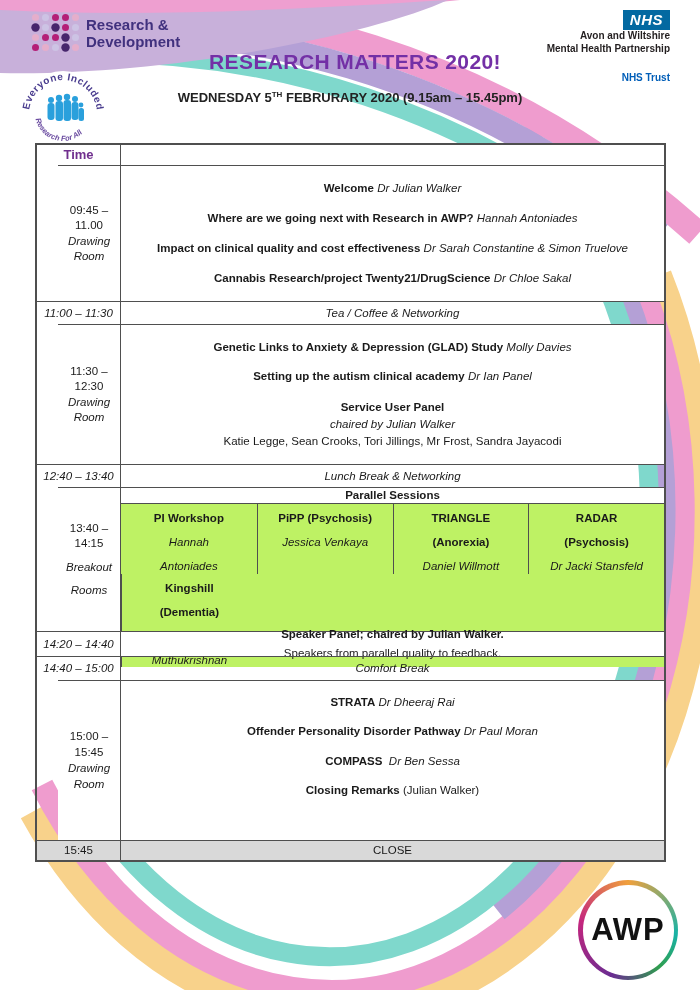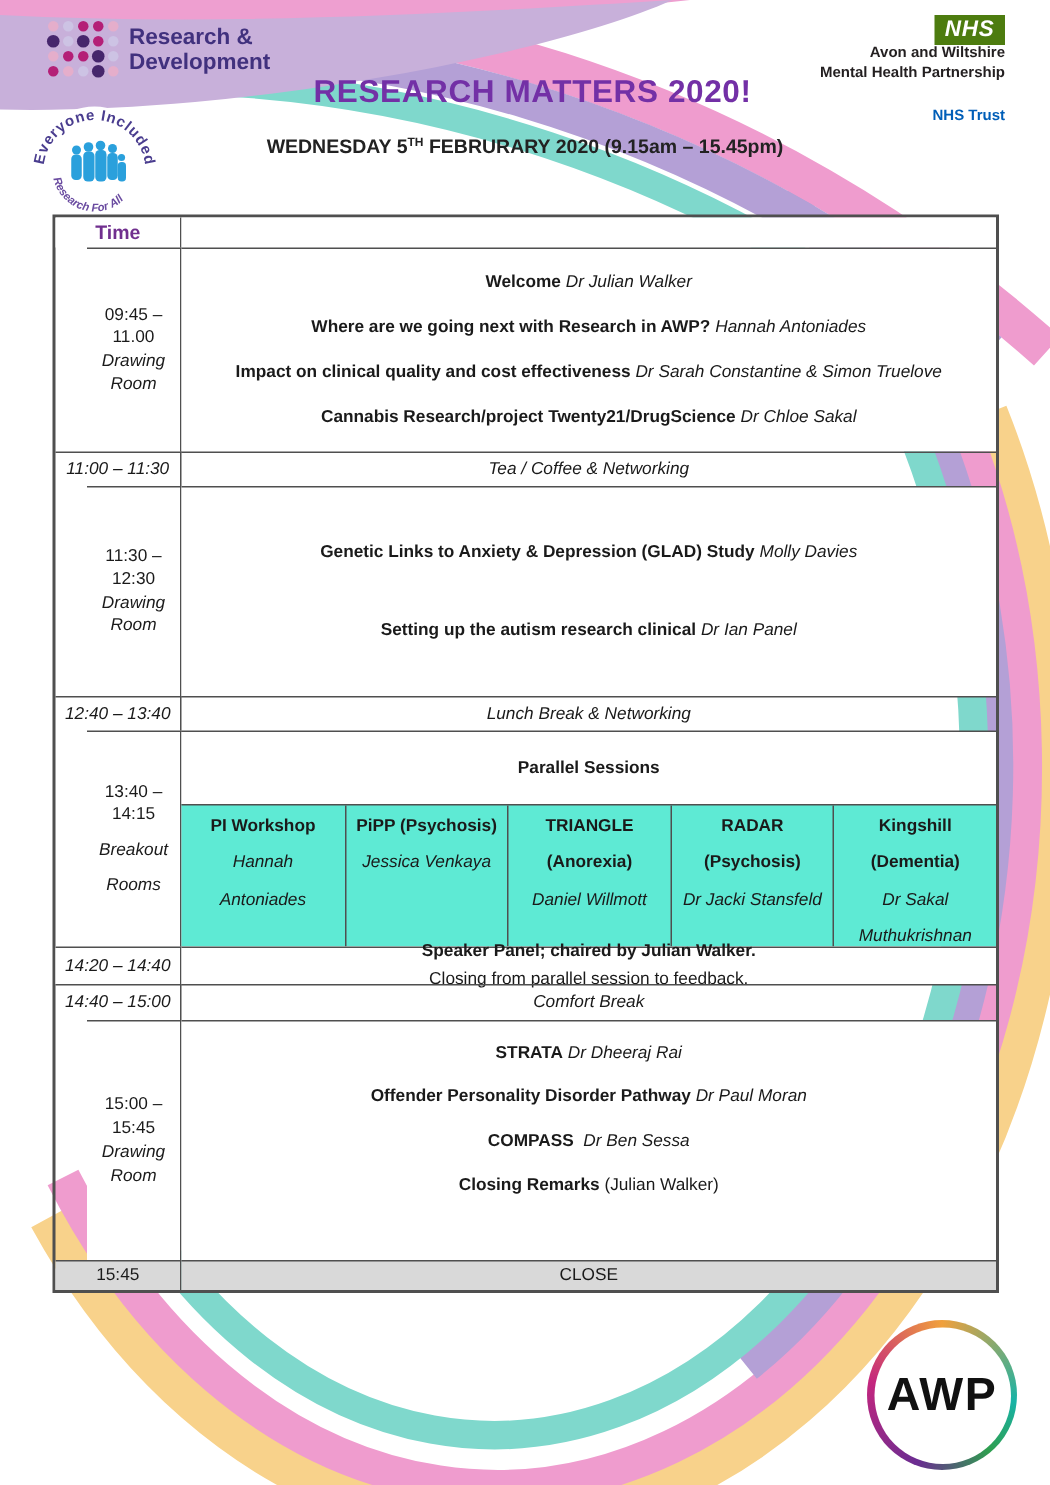--- a/index.html
+++ b/index.html
@@ -13,21 +13,21 @@
   .dotrow{display:flex;gap:3px;margin-bottom:3px;}
   .dot{width:7px;height:7px;border-radius:50%;}
   .d-pk{background:#e5aecb;} .d-lv{background:#cdc3e4;}
   .d-mg{background:#b41f77;} .d-pu{background:#46266c;transform:scale(1.2);}
   .rd-text{position:absolute;left:86px;top:17px;font-size:15px;font-weight:700;
            color:#41317e;line-height:1.1;}
   .badge{position:absolute;left:22px;top:70px;}
   .title{position:absolute;left:160px;top:50px;width:390px;text-align:center;
          font-size:21px;font-weight:700;color:#7330a6;letter-spacing:.4px;}
   .nhs-block{position:absolute;right:30px;top:10px;text-align:right;}
-  .nhs-box{display:inline-block;background:#4d7c0f;color:#fff;font-style:italic;
+  .nhs-box{display:inline-block;background:#0369a1;color:#fff;font-style:italic;
            font-weight:800;font-size:15px;padding:1px 7px 2px 7px;letter-spacing:.5px;}
   .nhs-l1,.nhs-l2{font-size:10px;font-weight:600;color:#231f20;line-height:1.25;}
   .nhs-l3{font-size:10px;font-weight:700;color:#005eb8;margin-top:17px;}
   .date-line{position:absolute;left:0;top:90px;width:700px;text-align:center;
              font-size:13px;font-weight:600;color:#222;}
   .date-line sup{font-size:8px;}
   .coffee-line{position:absolute;left:0;top:118px;width:700px;text-align:center;
                font-size:15px;font-weight:700;color:#111;margin-top:28px;}
 
   
@@ -44,22 +44,22 @@
   .it{font-style:italic;}
   .bd{font-weight:700;}
   .th-time{color:#702f8e;font-weight:700;font-size:13px;}
   .lines{justify-content:space-evenly;width:100%;height:100%;}
   .lines.pb{padding-bottom:28px;}
   .grp{line-height:1.45;}
   
   .psess{display:flex;flex-direction:column;width:100%;height:100%;padding:0;}
   .pshead{height:52px;display:flex;align-items:center;justify-content:center;
           font-weight:700;background:#fff;}
-  .pcols{flex:1;display:grid;grid-template-columns:repeat(5,1fr);
-         border-top:1px solid #4f4f4f;background:#5eead4;}
+  .pcols{flex:1;display:grid;grid-template-columns:repeat(4,1fr);
+         border-top:1px solid #4f4f4f;background:#bef264;}
   .pcol{display:flex;flex-direction:column;align-items:center;text-align:center;
         gap:11px;padding-top:8px;line-height:1.15;}
   .pcol + .pcol{border-left:1px solid #4f4f4f;}
   .timebox{gap:1px;margin-left:21px;}
 
   
   .awp{position:absolute;left:578px;top:880px;width:100px;height:100px;border-radius:50%;
        background:conic-gradient(from 200deg,#6a2c91,#c4267e 80deg,#f0a03c 160deg,
                   #18b3a6 255deg,#2f9e4f 300deg,#6a2c91 360deg);
        display:flex;align-items:center;justify-content:center;}
@@ -178,21 +178,26 @@
     <div class="cell tc bt it">11:00 – 11:30</div>
     <div class="cell bt it">Tea / Coffee &amp; Networking</div>
 
     <div class="cell tc bt wbg timebox">
       <span>11:30 – 12:30</span>
       <span class="it">Drawing</span>
       <span class="it">Room</span>
     </div>
     <div class="cell bt wbg lines">
       <div><span class="bd">Genetic Links to Anxiety &amp; Depression (GLAD) Study</span> <span class="it">Molly Davies</span></div>
-      <div><span class="bd">Setting up the autism research clinical</span> <span class="it">Dr Ian Panel</span></div>
+      <div><span class="bd">Setting up the autism clinical academy</span> <span class="it">Dr Ian Panel</span></div>
+      <div class="grp">
+        <div class="bd">Service User Panel</div>
+        <div class="it">chaired by Julian Walker</div>
+        <div>Katie Legge, Sean Crooks, Tori Jillings, Mr Frost, Sandra Jayacodi</div>
+      </div>
     </div>
 
     <div class="cell tc bt it">12:40 – 13:40</div>
     <div class="cell bt it">Lunch Break &amp; Networking</div>
 
     <div class="cell tc bt wbg timebox" style="gap:9px;">
       <span>13:40 – 14:15</span>
       <span class="it">Breakout</span>
       <span class="it">Rooms</span>
     </div>
@@ -225,21 +230,21 @@
             <span class="it">Dr Sakal</span>
             <span class="it">Muthukrishnan</span>
           </div>
         </div>
       </div>
     </div>
 
     <div class="cell tc bt it wbg">14:20 – 14:40</div>
     <div class="cell bt wbg" style="flex-direction:column;gap:4px;">
       <span class="bd">Speaker Panel; chaired by Julian Walker.</span>
-      <span>Closing from parallel session to feedback.</span>
+      <span>Speakers from parallel quality to feedback.</span>
     </div>
 
     <div class="cell tc bt it">14:40 – 15:00</div>
     <div class="cell bt it">Comfort Break</div>
 
     <div class="cell tc bt wbg timebox">
       <span>15:00 –</span>
       <span>15:45</span>
       <span class="it">Drawing</span>
       <span class="it">Room</span>

